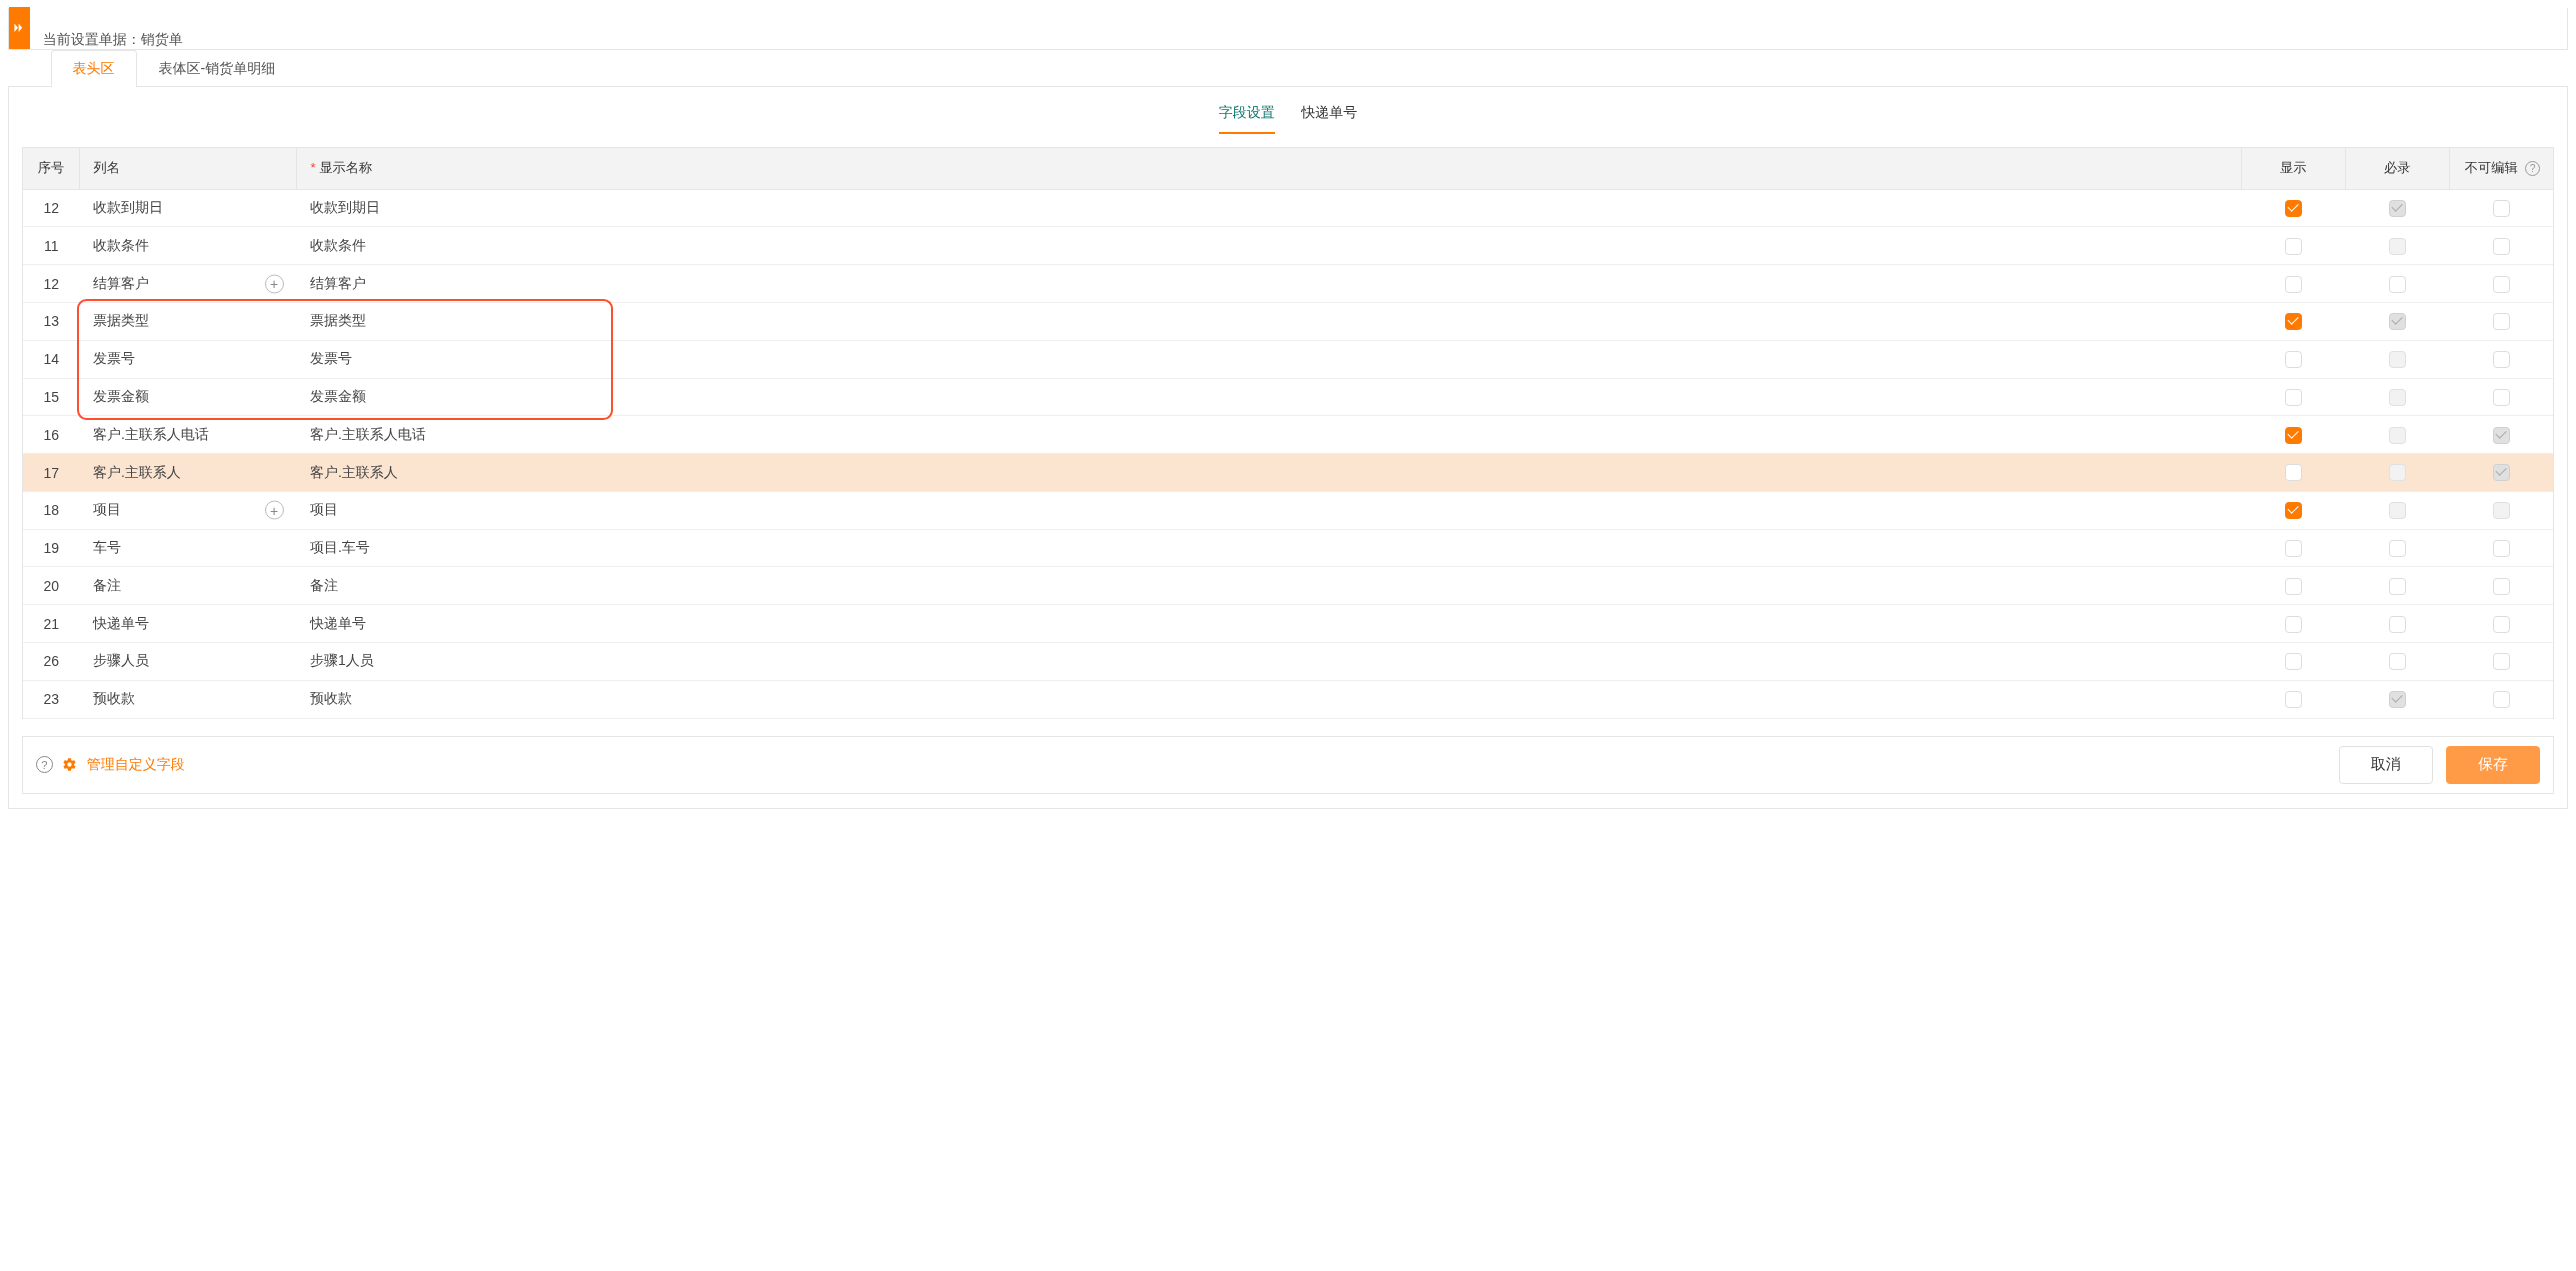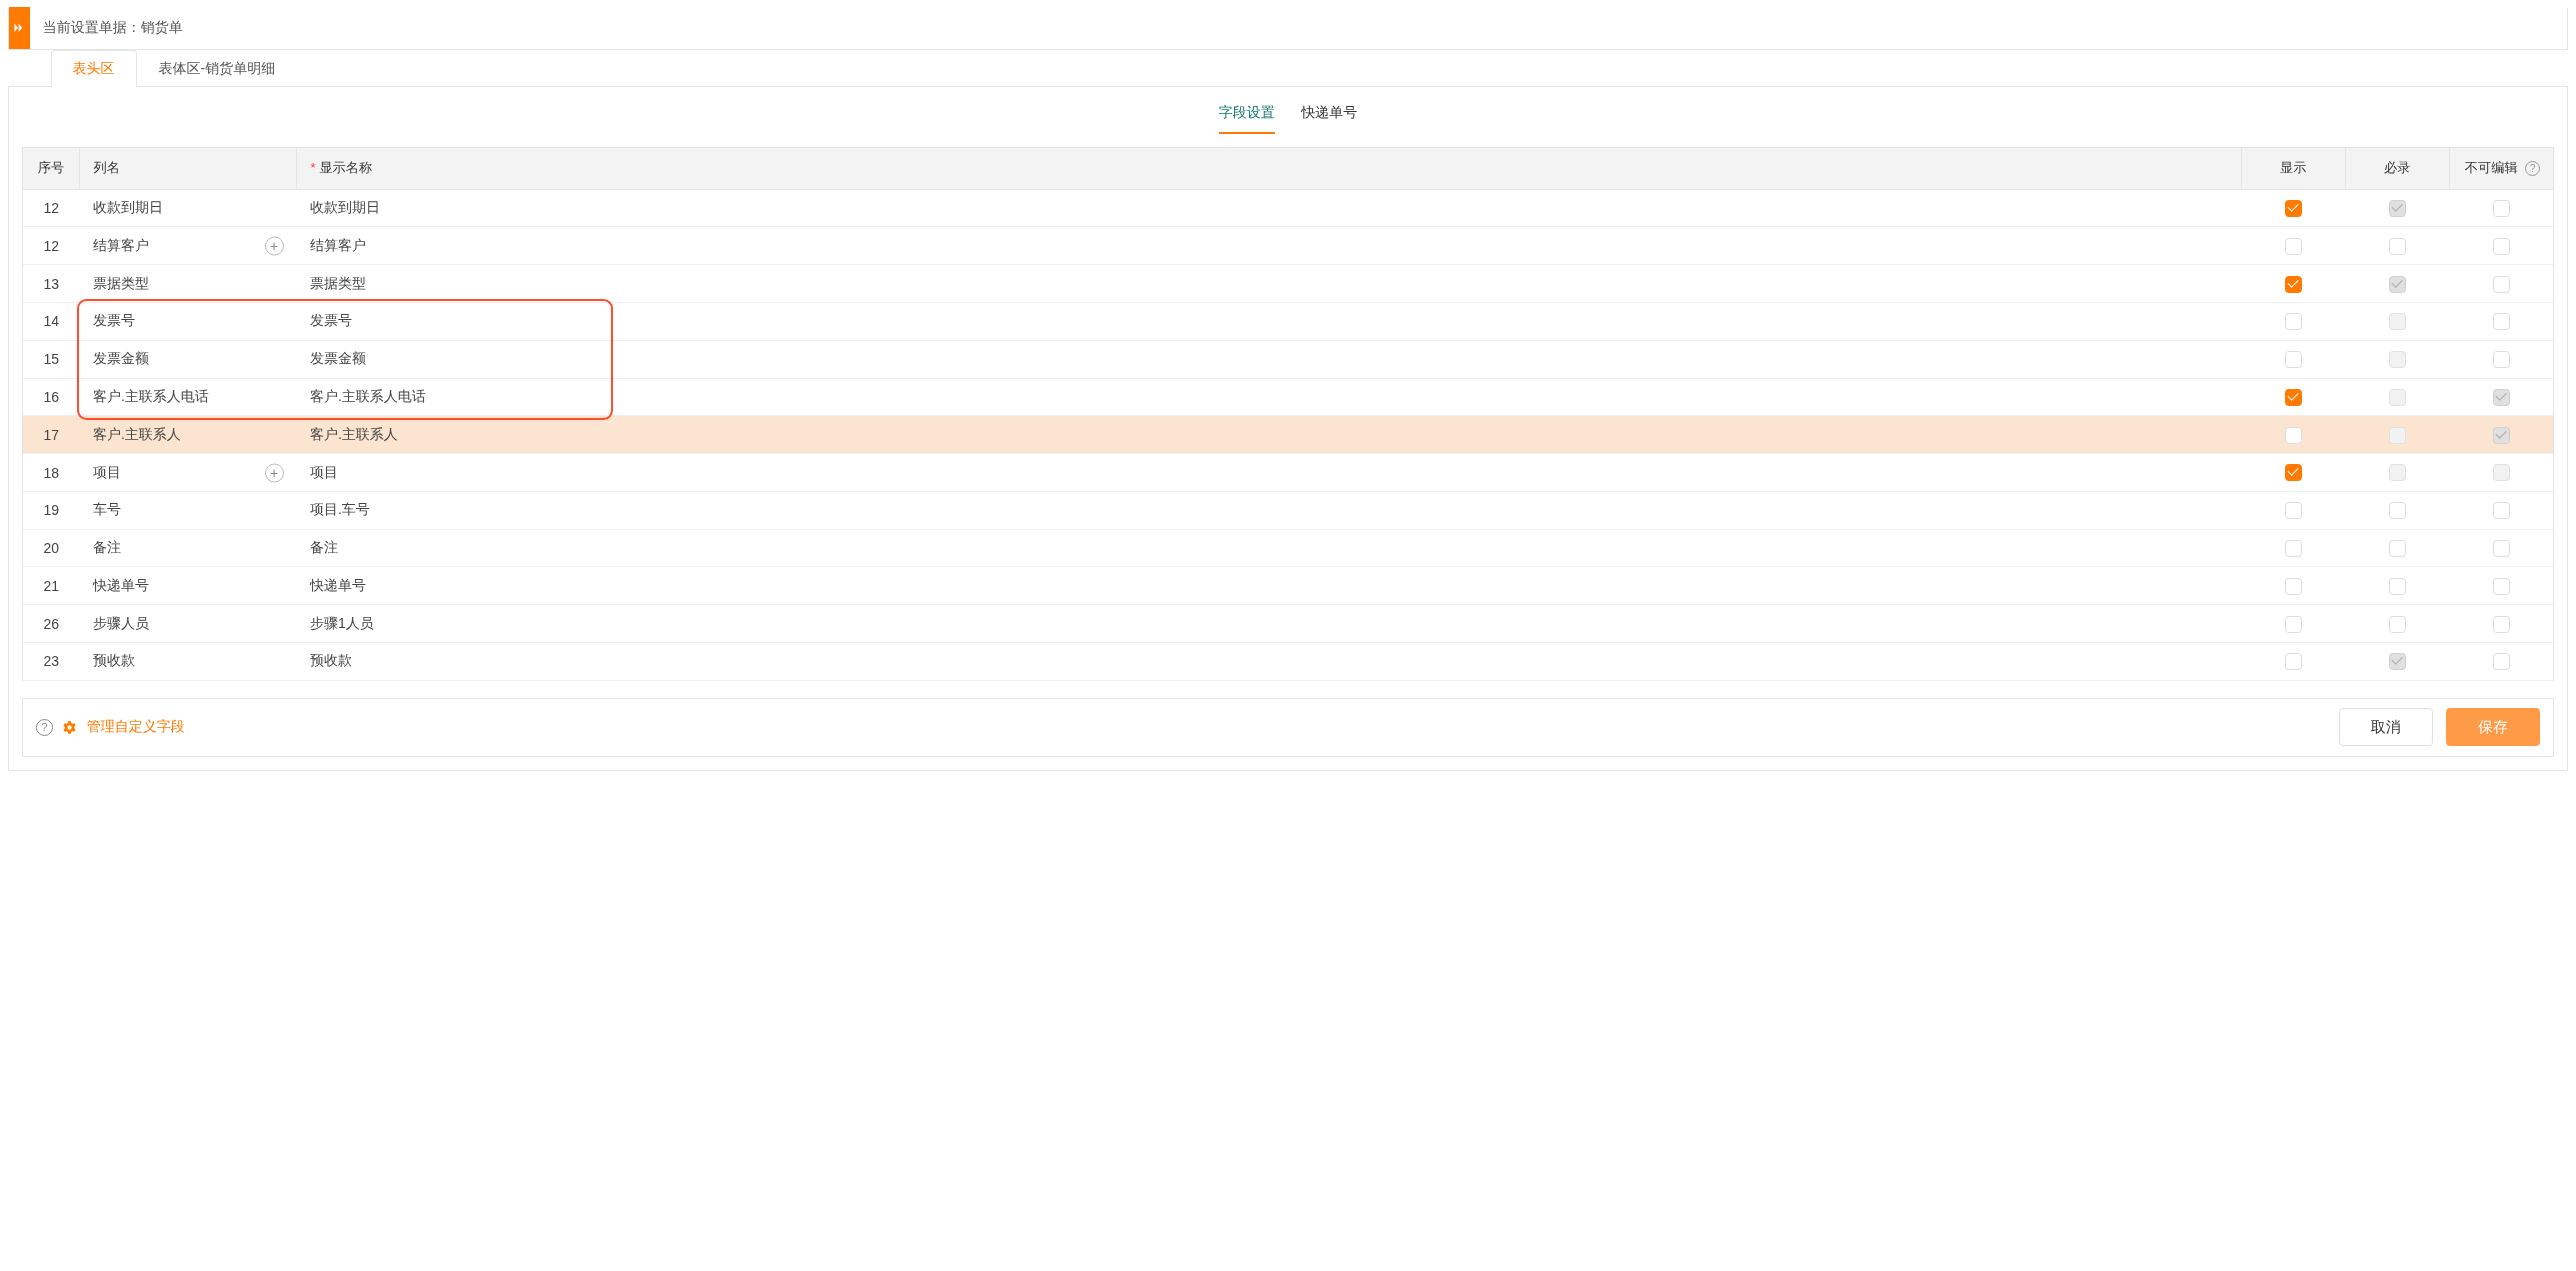--- a/index.html
+++ b/index.html
@@ -11,21 +11,21 @@
   font-family: -apple-system, BlinkMacSystemFont, "Segoe UI", "PingFang SC", "Microsoft YaHei", sans-serif;
   font-size: 13.2px;
   color: #333;
   background: #fff;
 }
 .page-wrap {
   padding: 7.6px;
 }
 .top-bar {
   display: flex;
-  align-items: center;
+  align-items: flex-end;
   border: 0.9px solid #e5e5e5;
   border-top: none;
   height: 42px;
 }
 .expand-btn {
   width: 21px;
   height: 42px;
   background: #ff7a00;
   display: flex;
   align-items: center;
@@ -293,20 +293,28 @@
         <tbody id="tbody">
             <tr>
               <td class="col-seq">12</td>
               <td class="col-name" style="position: relative;"><span>收款到期日</span></td>
               <td class="col-disp">收款到期日</td>
               <td class="col-check" style="text-align: center;"><input type="checkbox" class="cbx" checked="" style=""></td>
               <td class="col-check" style="text-align: center;"><input type="checkbox" class="cbx" disabled="" checked="" style=""></td>
               <td class="col-check" style="text-align: center;"><input type="checkbox" class="cbx" style=""></td>
             </tr>
             <tr>
+              <td class="col-seq">11</td>
+              <td class="col-name" style="position: relative;"><span>收款条件</span></td>
+              <td class="col-disp">收款条件</td>
+              <td class="col-check" style="text-align: center;"><input type="checkbox" class="cbx" style=""></td>
+              <td class="col-check" style="text-align: center;"><input type="checkbox" class="cbx" disabled="" style=""></td>
+              <td class="col-check" style="text-align: center;"><input type="checkbox" class="cbx" style=""></td>
+            </tr>
+            <tr>
               <td class="col-seq">12</td>
               <td class="col-name" style="position: relative;"><span>结算客户</span><span class="plus-badge">+</span></td>
               <td class="col-disp">结算客户</td>
               <td class="col-check" style="text-align: center;"><input type="checkbox" class="cbx" style=""></td>
               <td class="col-check" style="text-align: center;"><input type="checkbox" class="cbx" style=""></td>
               <td class="col-check" style="text-align: center;"><input type="checkbox" class="cbx" style=""></td>
             </tr>
             <tr>
               <td class="col-seq">13</td>
               <td class="col-name" style="position: relative;"><span>票据类型</span></td>

